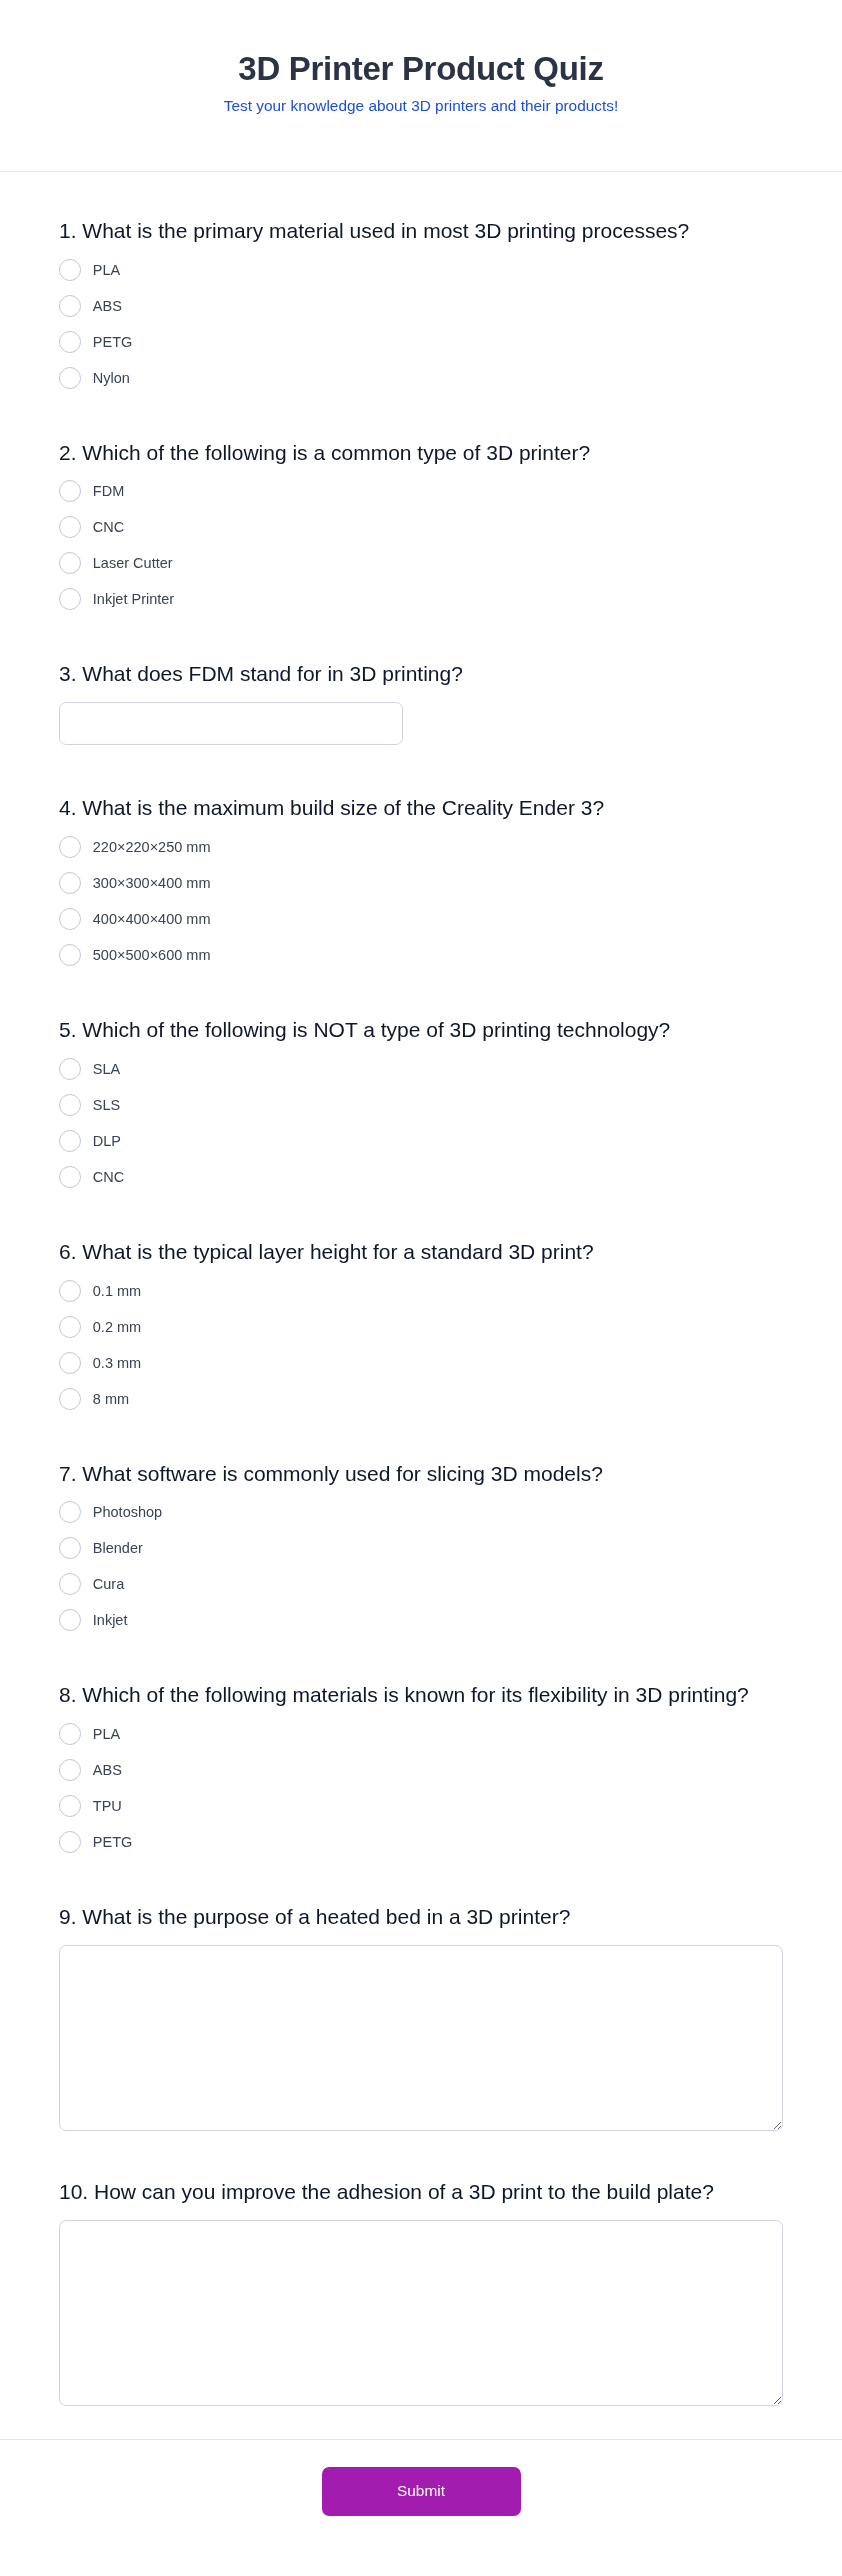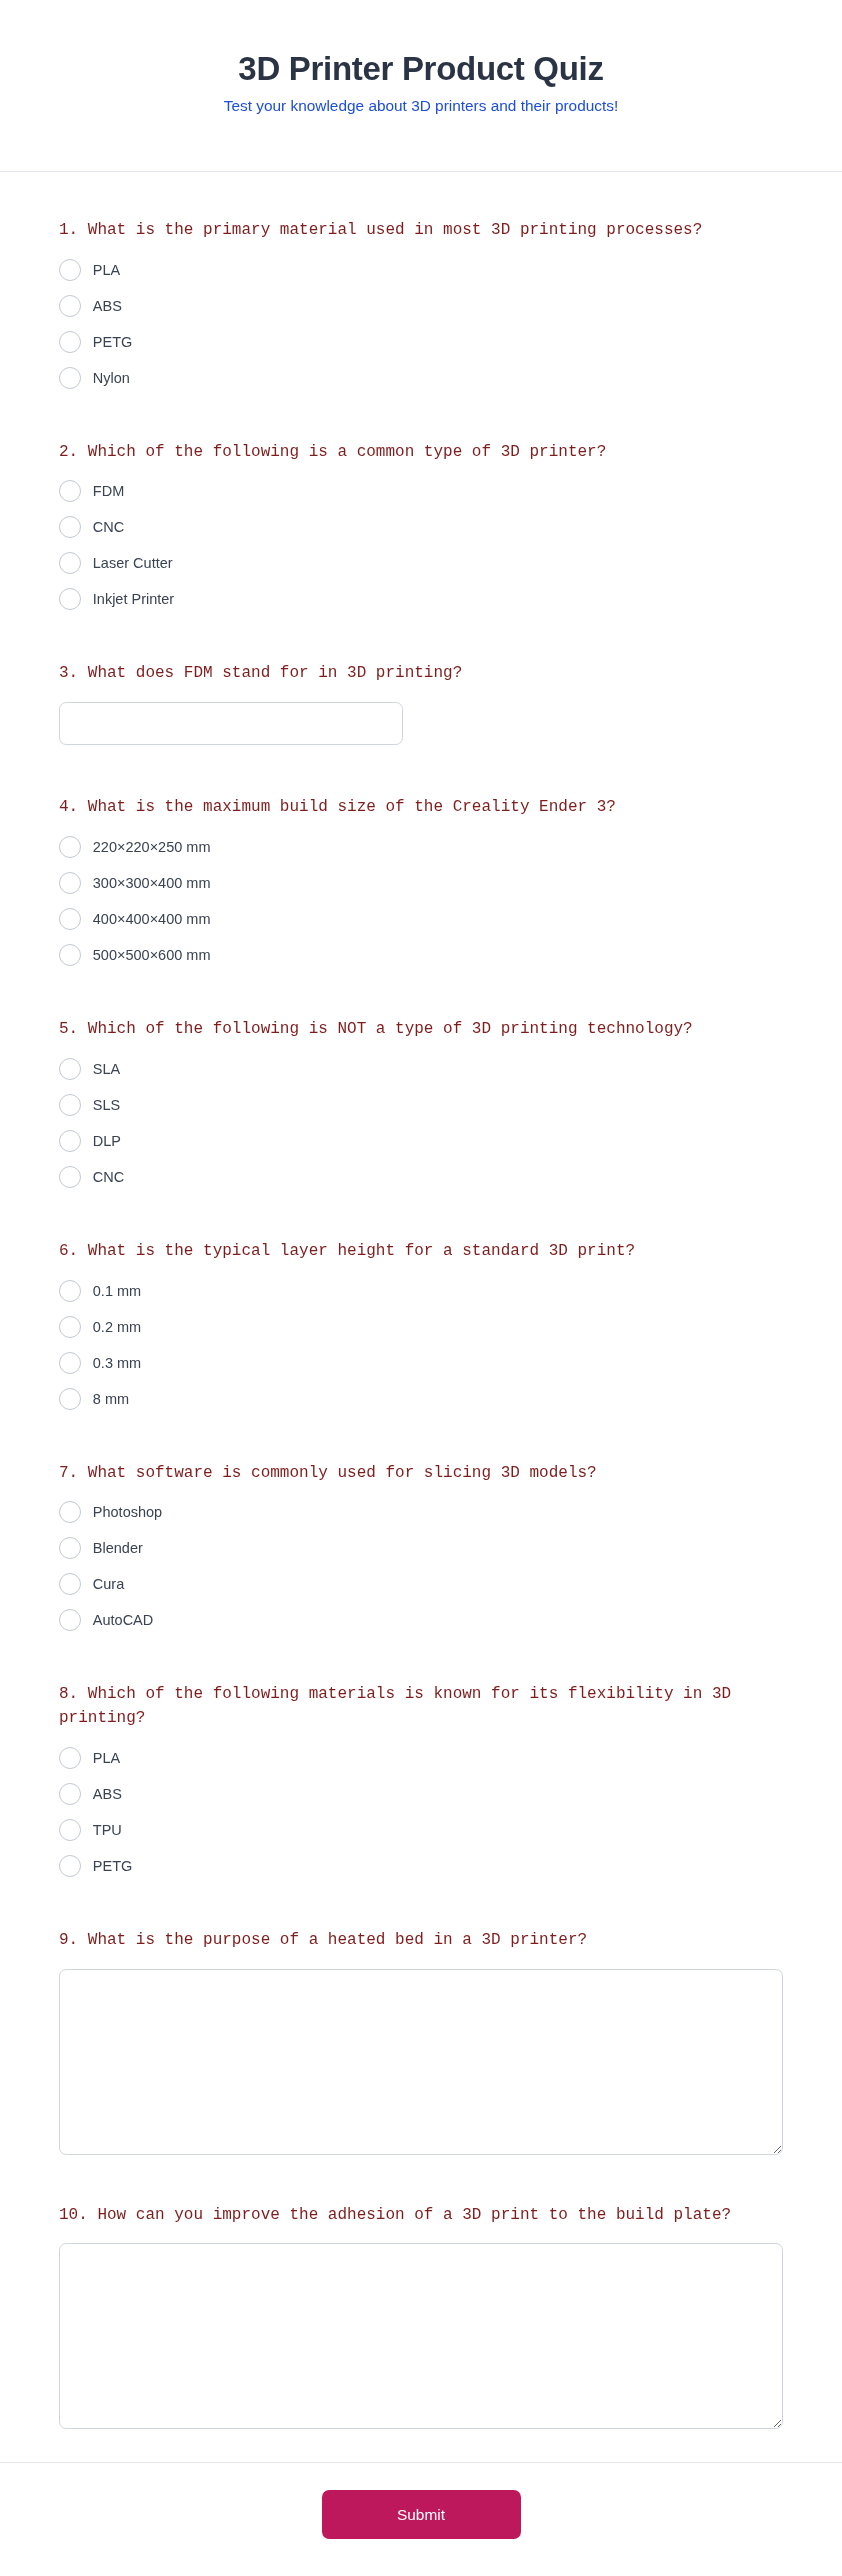--- a/index.html
+++ b/index.html
@@ -29,26 +29,25 @@
     font-size: 15.4px;
     line-height: 23.5px;
     color: #1d4ed8;
   }
   
   .main { padding: 47px 59px 33px; }
   .question { margin-bottom: 49px; }
   .question.q-text { margin-bottom: 51px; }
   .question:last-child { margin-bottom: 0; }
   .q-label {
-    font-size: 16px;
+    font-size: 21px;
     line-height: 23.5px;
     font-weight: 500;
-    color: #7f1d1d;
+    color: #0f172a;
     margin-bottom: 16.3px;
-    font-family: Liberation Mono, monospace;
   }
   .option-row {
     display: flex;
     align-items: flex-start;
     height: 25px;
     margin-bottom: 11px;
     cursor: pointer;
   }
   .option-row:last-child { margin-bottom: 0; }
   .radio {
@@ -96,21 +95,21 @@
   .footer {
     border-top: 0.9px solid #e4e7ec;
     text-align: center;
     padding: 27px 0 56px;
   }
   .submit-btn {
     width: 199px;
     height: 49px;
     border: none;
     border-radius: 7.2px;
-    background: #be185d;
+    background: #a21caf;
     color: #ffffff;
     font-family: "Liberation Sans", sans-serif;
     font-size: 15.4px;
     font-weight: 500;
     cursor: pointer;
   }
 </style>
 </head>
 <body>
 
@@ -239,21 +238,21 @@
         <div class="option-row">
           <span class="radio"></span>
           <span class="option-label">Blender</span>
         </div>
         <div class="option-row">
           <span class="radio"></span>
           <span class="option-label">Cura</span>
         </div>
         <div class="option-row">
           <span class="radio"></span>
-          <span class="option-label">AutoCAD</span>
+          <span class="option-label">Inkjet</span>
         </div>
       </div>
     </div>
     <div class="question">
       <div class="q-label">8. Which of the following materials is known for its flexibility in 3D printing?</div>
       <div class="options">
         <div class="option-row">
           <span class="radio"></span>
           <span class="option-label">PLA</span>
         </div>

